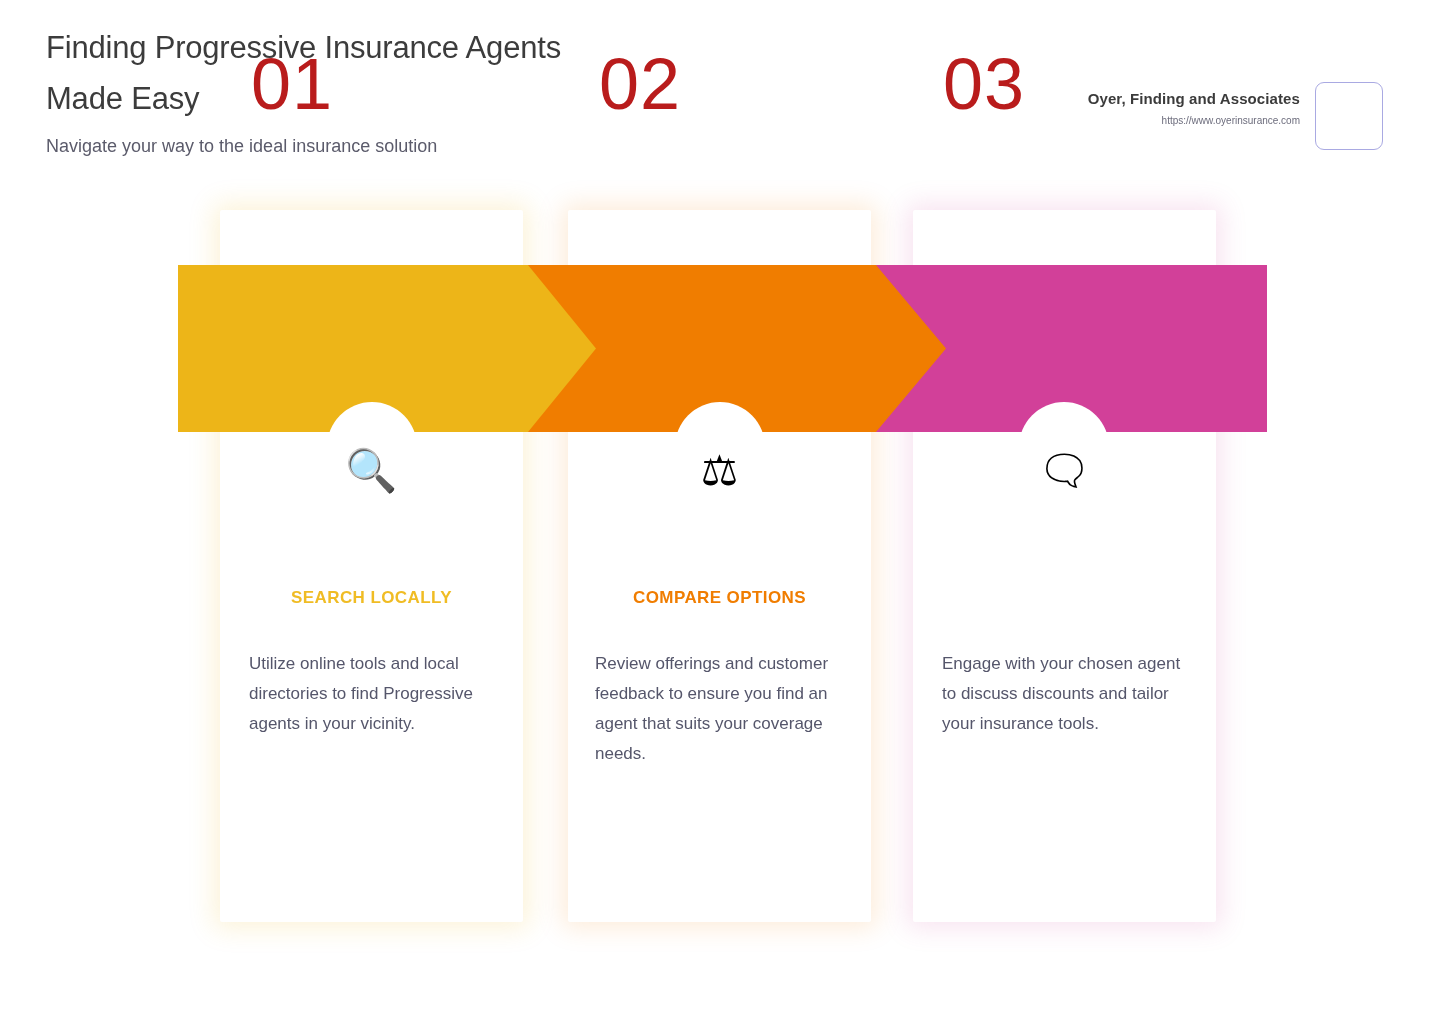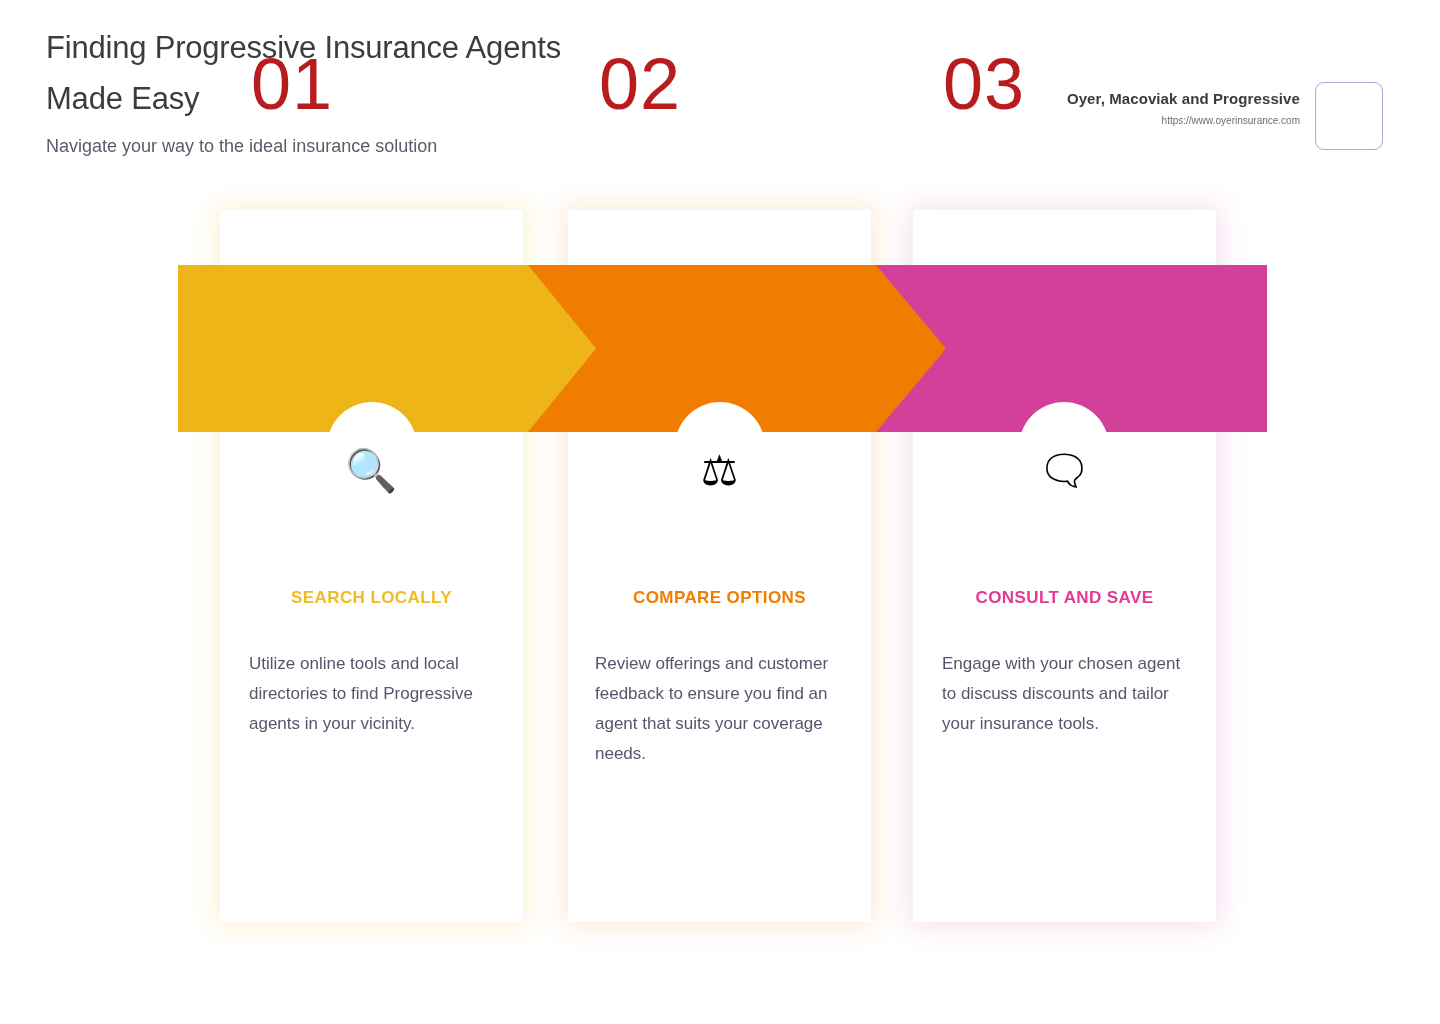--- a/index.html
+++ b/index.html
@@ -198,21 +198,21 @@
 
 <div id="page">
 
   <div id="header-title-block">
     <div id="main-title">Finding Progressive Insurance Agents
 Made Easy</div>
     <div id="subtitle">Navigate your way to the ideal insurance solution</div>
   </div>
 
   <div id="brand-block">
-    <div id="brand-name">Oyer, Macoviak and Progressive</div>
+    <div id="brand-name">Oyer, Finding and Associates</div>
     <div id="brand-url">https://www.oyerinsurance.com</div>
   </div>
   <div id="logo-placeholder"></div>
 
   <div class="card" id="card-1"></div>
   <div class="card" id="card-2"></div>
   <div class="card" id="card-3"></div>
 
   <div id="banner">
     <div class="seg" id="seg-3"></div>
@@ -227,19 +227,18 @@
   <div class="notch" id="notch-1"></div>
   <div class="notch" id="notch-2"></div>
   <div class="notch" id="notch-3"></div>
 
   <div class="step-icon" id="icon-1">🔍</div>
   <div class="step-icon" id="icon-2">⚖</div>
   <div class="step-icon" id="icon-3">🗨</div>
 
   <div class="step-heading" id="heading-1">SEARCH LOCALLY</div>
   <div class="step-heading" id="heading-2">COMPARE OPTIONS</div>
-  <div class="step-heading" id="heading-3">CONSULT AND SAVE</div>
 
   <div class="step-body" id="body-1">Utilize online tools and local directories to find Progressive agents in your vicinity.</div>
   <div class="step-body" id="body-2">Review offerings and customer feedback to ensure you find an agent that suits your coverage needs.</div>
   <div class="step-body" id="body-3">Engage with your chosen agent to discuss discounts and tailor your insurance tools.</div>
 
 </div>
 
 </body></html>

